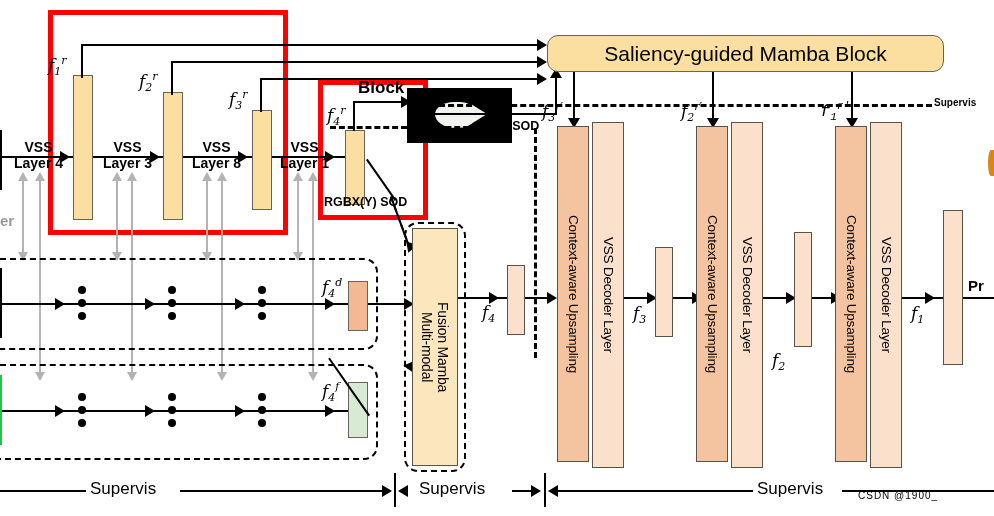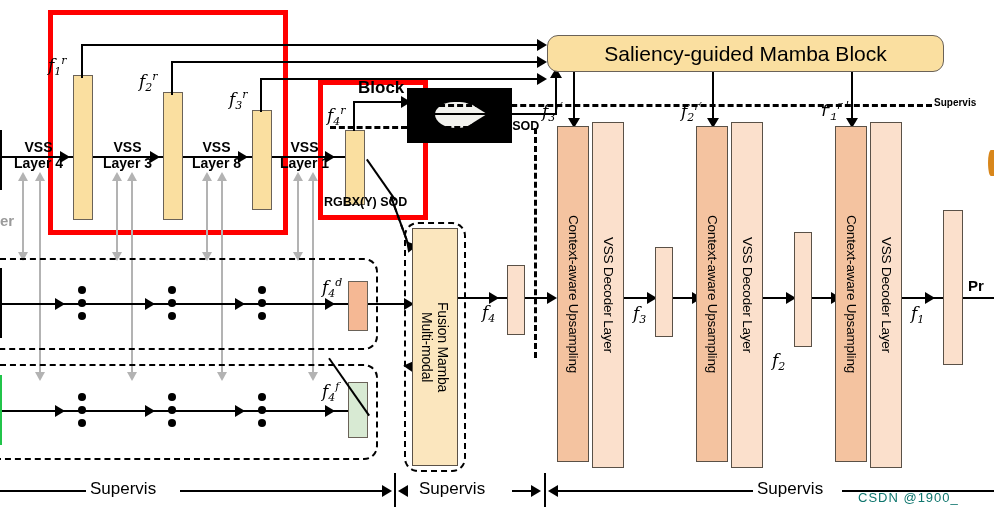--- a/index.html
+++ b/index.html
@@ -53,21 +53,21 @@
           background:transparent;}
 
   
   .salimg{position:absolute;background:#000;overflow:hidden;}
   .fishbody{position:absolute;background:#f2f2ee;border-radius:50% 40% 45% 55%;}
   .fishtail{position:absolute;width:0;height:0;}
 
   .dots{position:absolute;}
   .dot{position:absolute;width:8px;height:8px;border-radius:50%;background:#000;}
 
-  .watermark{position:absolute;color:#0f766e;font-size:13px;letter-spacing:1px;}
+  .watermark{position:absolute;color:#000000;font-size:10px;letter-spacing:1px;}
 
   .sgmb{position:absolute;box-sizing:border-box;background:#FADFA0;
         border:1px solid #6a6258;border-radius:11px;
         display:flex;align-items:center;justify-content:center;
         font-size:21px;color:#000;}
   .dashed-h{position:absolute;height:0;border-top:3px dashed #000;}
   .dashed-v{position:absolute;width:0;border-left:3px dashed #000;}
 </style>
 </head>
 <body>

